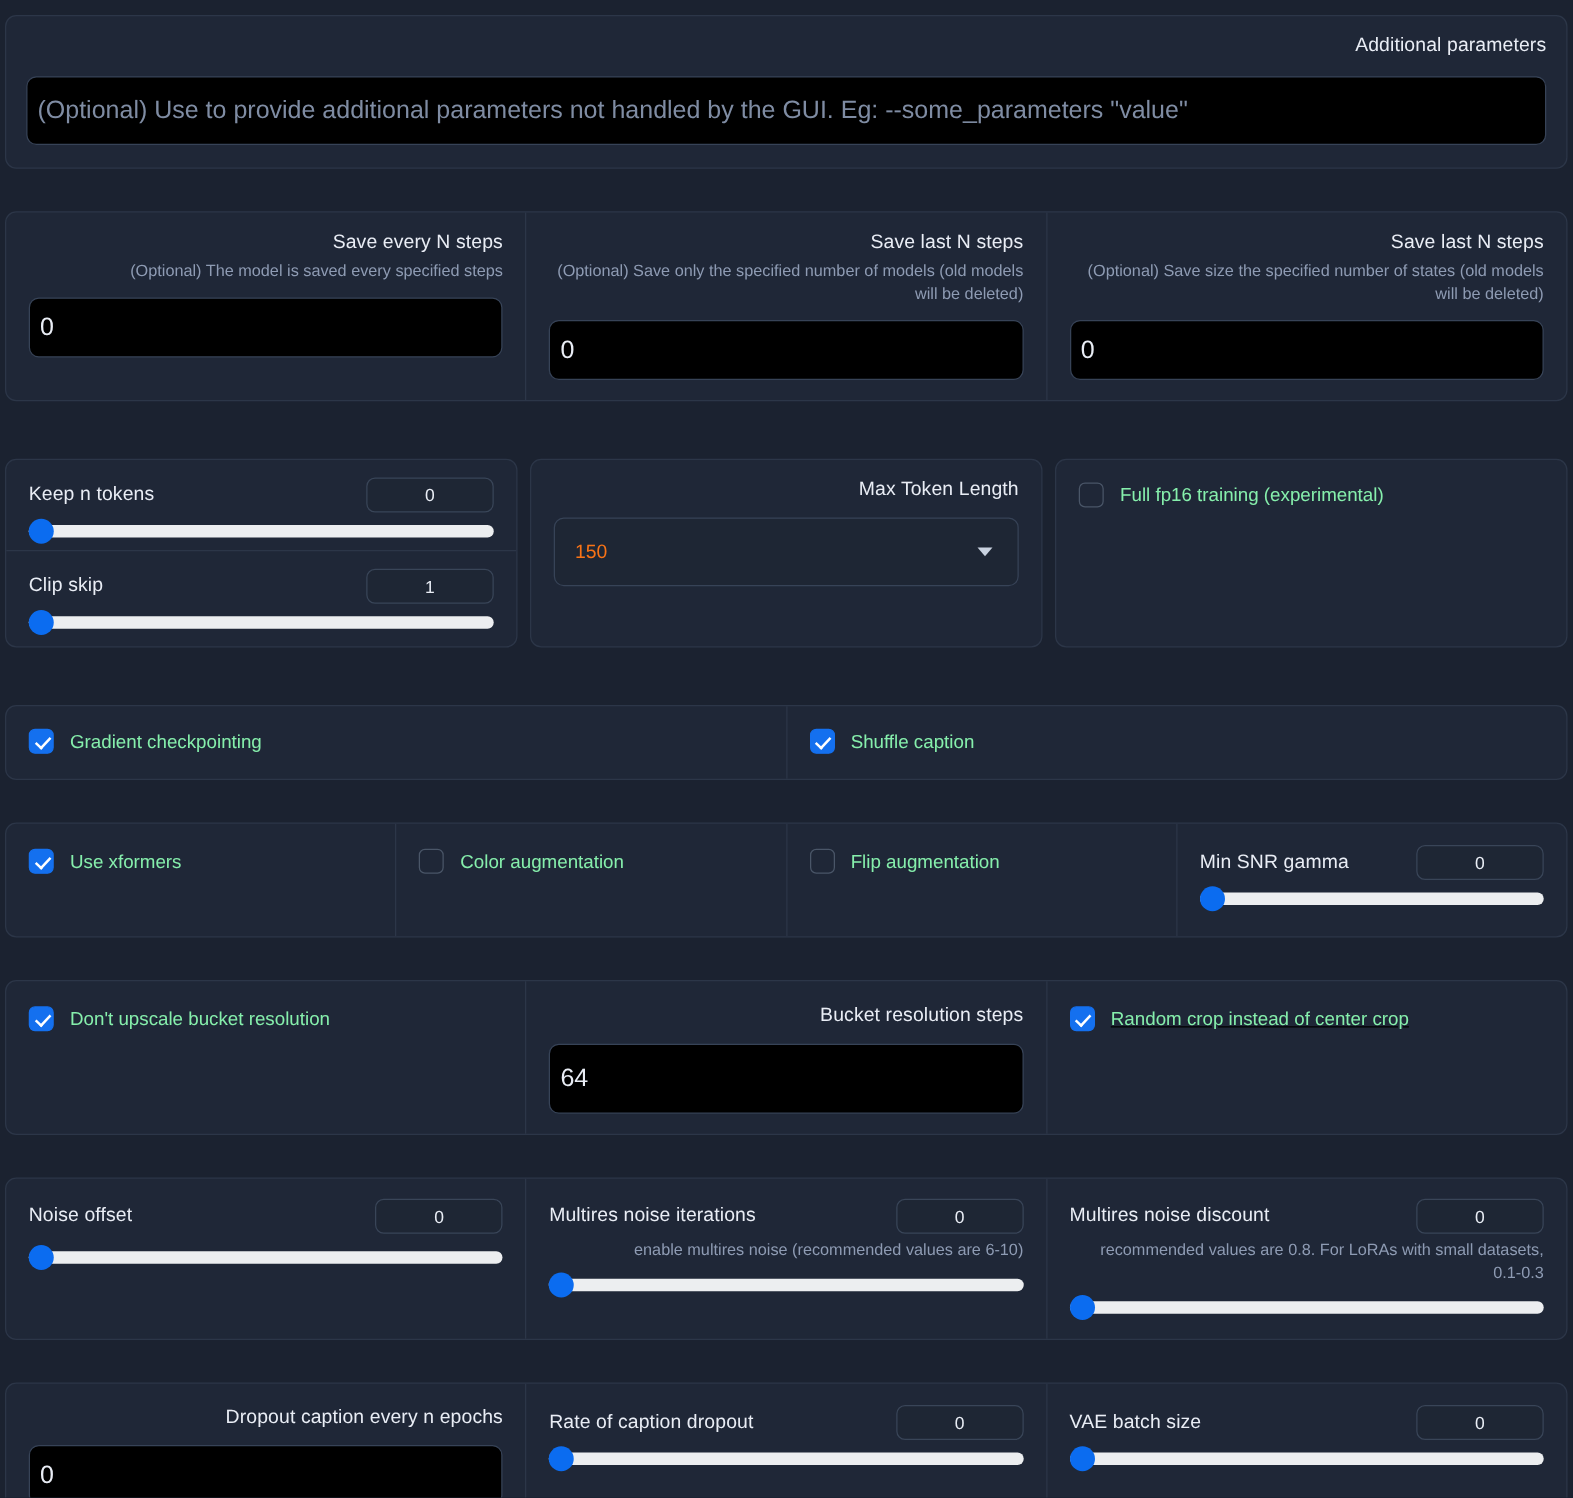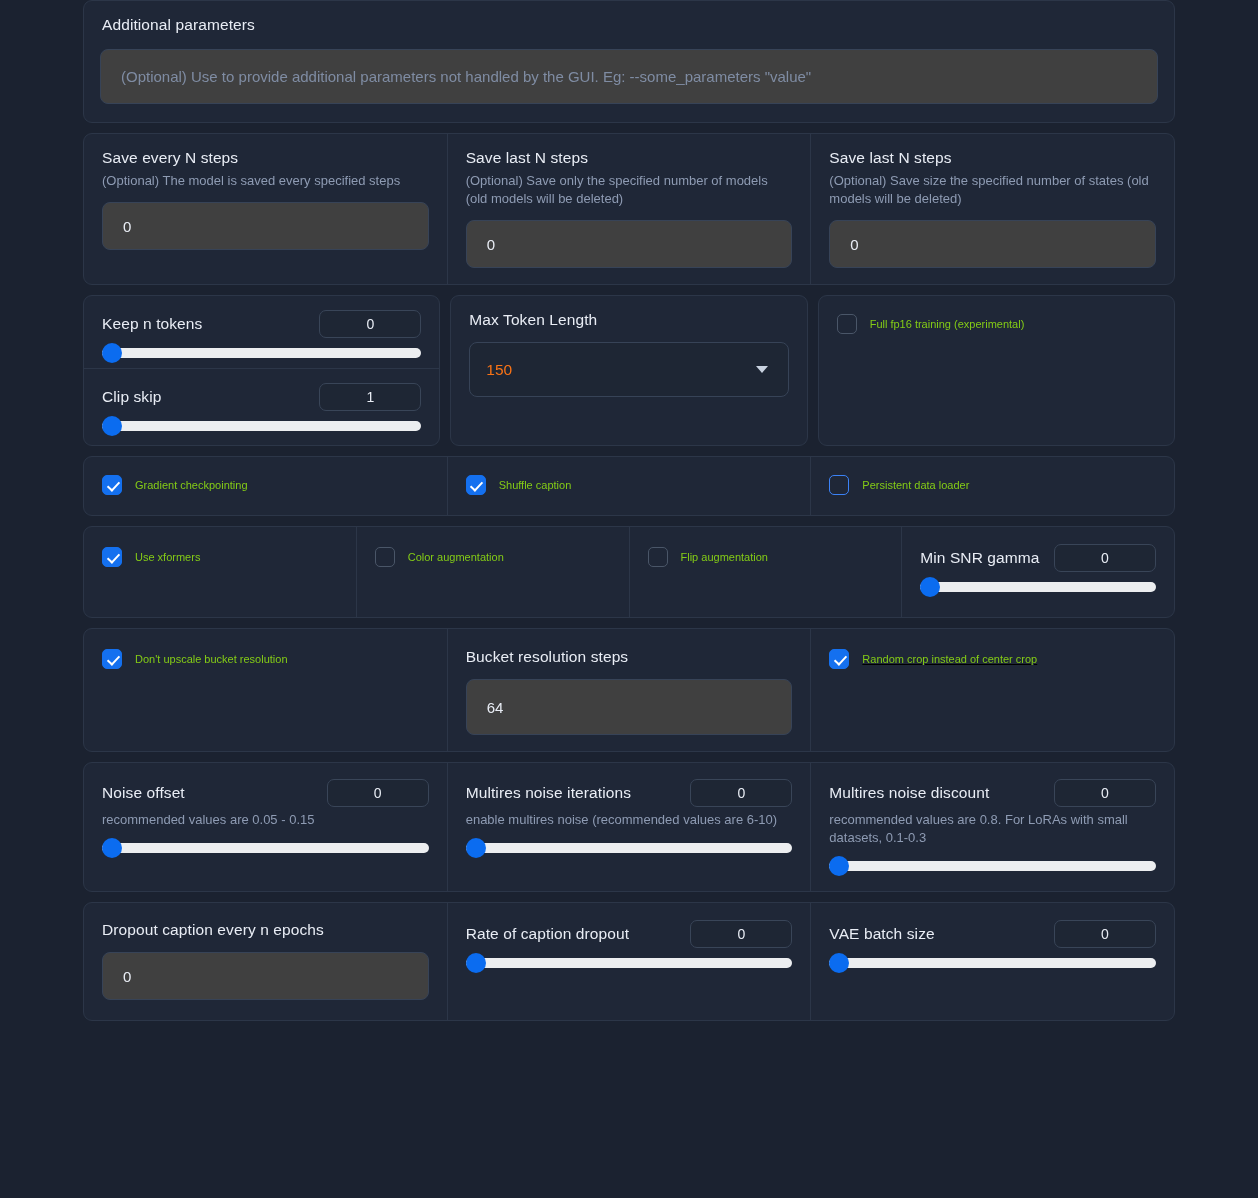--- a/index.html
+++ b/index.html
@@ -15,22 +15,23 @@
     background: #1b2230;
     padding: 0 4px;
     display: flex; flex-direction: column;
     gap: 10px;
   }
   
   .panel {
     background: #1f2737;
     border: 1px solid #2c3648;
     border-radius: 9px;
-    width: 1092px;
-    margin: 0 auto;
+    width: 1250px;
+    margin: 12px auto;
+    text-align: right;
   }
   .row {
     display: flex;
     align-items: stretch;
     width: 100%;
   }
   .cell {
     flex: 1 1 0;
     padding: 14px 18px 16px 18px;
     position: relative;
@@ -50,26 +51,26 @@
     font-size: 13px;
     line-height: 18px;
     margin-top: 4px;
   }
   
   .textbox {
     margin-top: 12px;
     height: 48px;
     border: 1px solid #374357;
     border-radius: 8px;
-    background: #404040;
+    background: #000000;
     color: #e9edf5;
-    font-size: 15px;
-    display: flex;
-    align-items: center;
-    padding: 0 20px;
+    font-size: 20px;
+    display: flex;
+    align-items: center;
+    padding: 0 8px;
     width: 100%;
   }
   .textbox.placeholder { color: #7f8ca3; }
   .textbox.tall { height: 56px; }
 
   
   .addparams { padding: 14px 16px 18px 16px; }
   .addparams .label { margin-left: 2px; }
   .addparams .textbox { height: 55px; margin-top: 14px; }
 
@@ -157,22 +158,22 @@
   .chk.on::after {
     content: "";
     position: absolute;
     left: 6.5px; top: 2.5px;
     width: 5px; height: 10px;
     border: solid #ffffff;
     border-width: 0 2.2px 2.2px 0;
     transform: rotate(43deg);
   }
   .chk-label {
-    color: #84cc16;
-    font-size: 11px;
+    color: #86efac;
+    font-size: 15px;
     white-space: nowrap;
   }
   .chk-cell { display: flex; align-items: center; }
 
   
   .h-sm { min-height: 58px; }
   .h-md { min-height: 90px; }
   .h-lg { min-height: 112px; }
 </style>
 </head>
@@ -259,26 +260,20 @@
           <span class="chk on"></span>
           <span class="chk-label">Gradient checkpointing</span>
         </div>
       </div>
       <div class="cell chk-cell h-sm">
         <div class="chk-wrap">
           <span class="chk on"></span>
           <span class="chk-label">Shuffle caption</span>
         </div>
       </div>
-      <div class="cell chk-cell h-sm">
-        <div class="chk-wrap">
-          <span class="chk focus"></span>
-          <span class="chk-label">Persistent data loader</span>
-        </div>
-      </div>
     </div>
   </div>
 
   <div class="panel">
     <div class="row">
       <div class="cell chk-cell h-md" style="align-items:flex-start;padding-top:20px;">
         <div class="chk-wrap">
           <span class="chk on"></span>
           <span class="chk-label">Use xformers</span>
         </div>
@@ -328,21 +323,20 @@
     </div>
   </div>
 
   <div class="panel">
     <div class="row">
       <div class="cell" style="padding-top:16px;padding-bottom:20px;">
         <div class="slider-head">
           <span class="label">Noise offset</span>
           <span class="numbox">0</span>
         </div>
-        <div class="sublabel">recommended values are 0.05 - 0.15</div>
         <div class="slider-track" style="margin-top:14px;">
           <span class="slider-thumb"></span>
         </div>
       </div>
       <div class="cell" style="padding-top:16px;padding-bottom:20px;">
         <div class="slider-head">
           <span class="label">Multires noise iterations</span>
           <span class="numbox">0</span>
         </div>
         <div class="sublabel">enable multires noise (recommended values are 6-10)</div>

